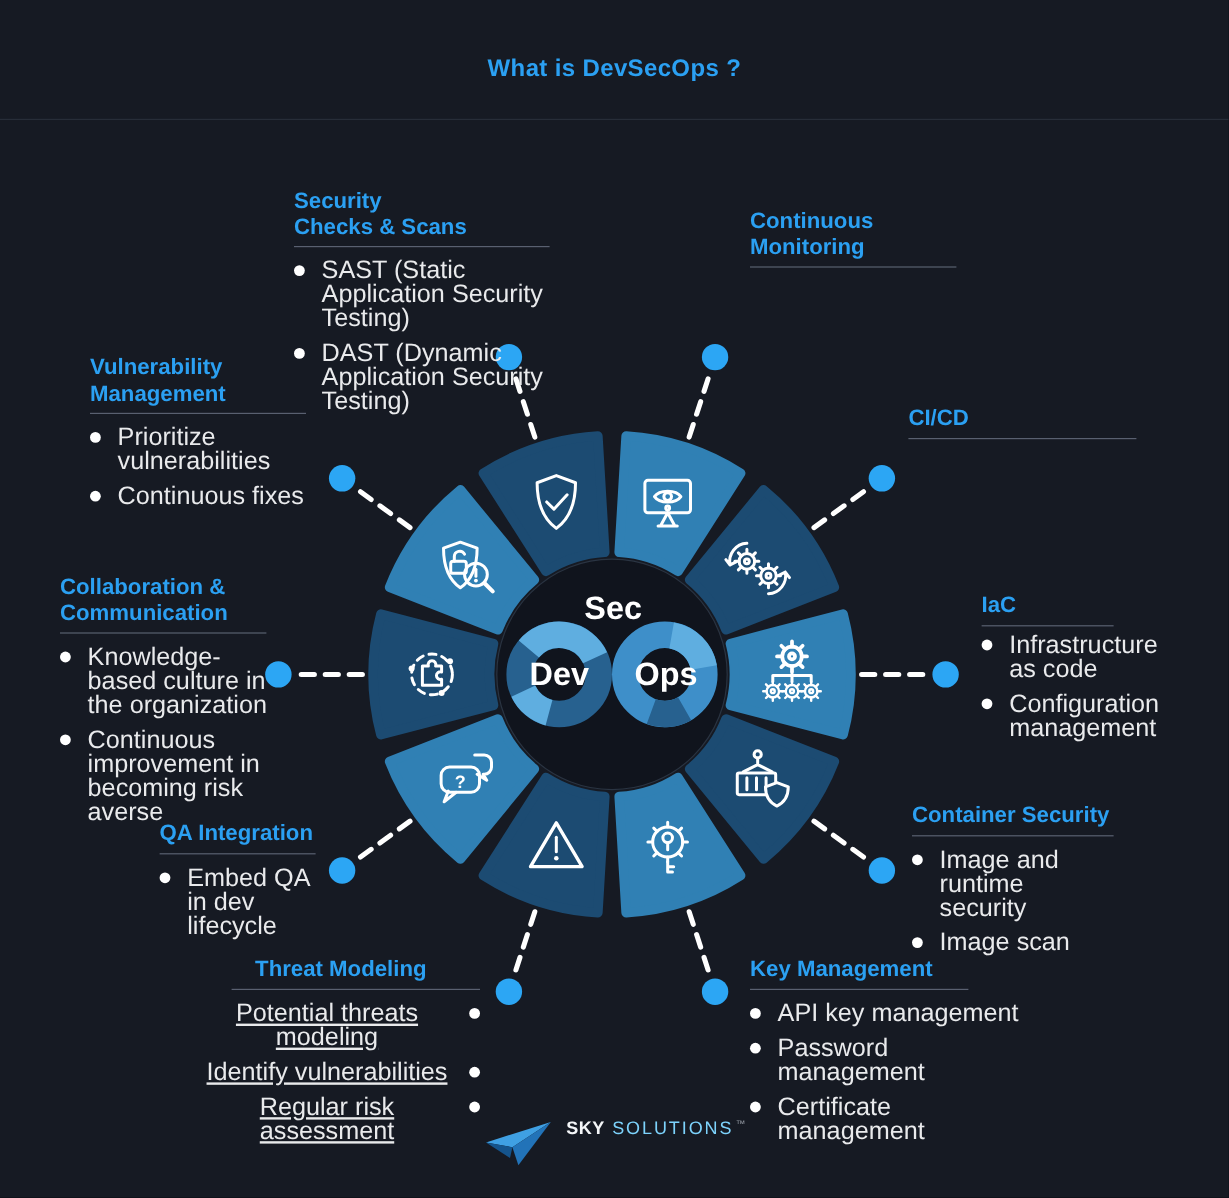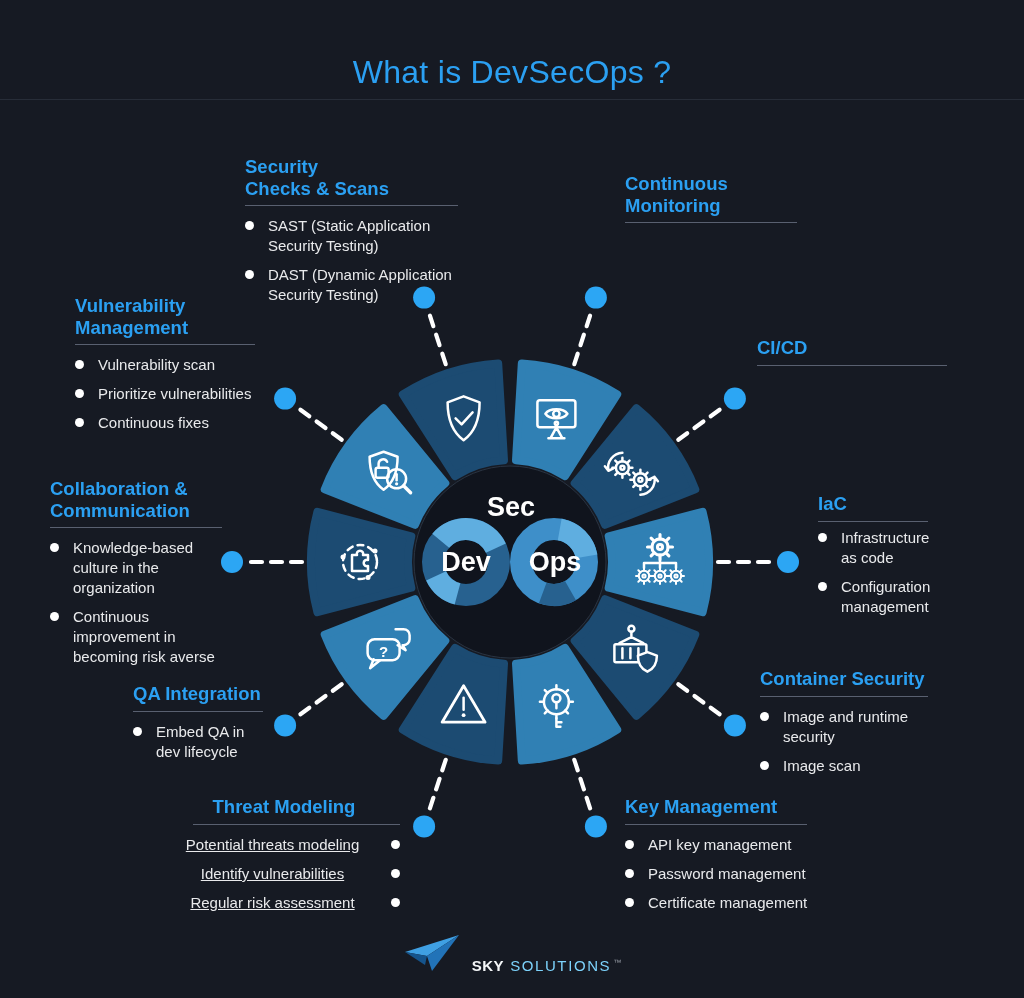--- a/index.html
+++ b/index.html
@@ -1,29 +1,29 @@
 <!DOCTYPE html>
 <html><head>
 <meta charset="utf-8">
 <style>
   html,body{margin:0;padding:0;background:#0e1118;}
   .page{position:relative;width:1024px;height:998px;background:#161A23;overflow:hidden;
         font-family:"Liberation Sans",sans-serif;}
   .title{position:absolute;top:33px;left:0;right:0;text-align:center;
-         font-size:32px;font-weight:normal;color:#2BA0F2;letter-spacing:.3px;}
+         font-size:20px;font-weight:bold;color:#2BA0F2;letter-spacing:.3px;}
   .divider{position:absolute;top:99px;left:0;width:100%;height:1px;background:#272D38;}
   #diagram{position:absolute;left:0;top:0;}
   .icon{stroke:#FFFFFF;fill:none;stroke-width:2.5;stroke-linecap:round;stroke-linejoin:round;}
   .c-label{fill:#FFFFFF;font-weight:bold;font-size:27px;font-family:"Liberation Sans",sans-serif;}
 
   .label-block{position:absolute;}
   .label-block h2{margin:0;font-size:18.5px;line-height:21.5px;font-weight:bold;
                   color:#2BA0F2;white-space:pre-line;}
   .rule{border-top:1px solid #596070;margin-top:6px;}
-  .label-block ul{margin:10px 0 0;padding:0;list-style:none;font-size:15px;line-height:20px;
+  .label-block ul{margin:10px 0 0;padding:0;list-style:none;font-size:21px;line-height:20px;
                   color:#E9EAEC;}
   .label-block li{position:relative;padding-left:23px;margin-bottom:9px;}
   .label-block li::before{content:"";position:absolute;left:0;top:5px;width:9px;height:9px;
                   border-radius:50%;background:#FFFFFF;}
   .sec-security{left:245px;top:156px;width:232px}   .sec-security .rule{width:213px}
   .sec-security ul{width:215px}
   .sec-monitoring{left:625px;top:173px;width:232px} .sec-monitoring .rule{width:172px}
   .sec-cicd{left:757px;top:337px;width:212px}       .sec-cicd .rule{width:190px}
   .sec-cicd ul{width:210px}
   .sec-iac{left:818px;top:493px;width:132px}        .sec-iac .rule{width:110px}
@@ -36,21 +36,21 @@
   .sec-threat li{padding-left:0;padding-right:23px;text-decoration:underline;}
   .sec-threat li::before{display:none}
   .sec-threat li::after{content:"";position:absolute;right:0;top:5px;width:9px;height:9px;
                   border-radius:50%;background:#FFFFFF;}
   .sec-qa{left:133px;top:683px;width:140px}         .sec-qa .rule{width:130px}
   .sec-qa ul{width:125px}
   .sec-collab{left:50px;top:478px;width:185px}      .sec-collab .rule{width:172px}
   .sec-collab ul{width:180px}
   .sec-vuln{left:75px;top:295px;width:220px}        .sec-vuln .rule{width:180px}
 
-  .footer{position:absolute;top:932px;left:0;right:0;display:flex;align-items:flex-end;
+  .footer{position:absolute;top:932px;left:0;right:0;display:flex;align-items:flex-start;
           justify-content:center;gap:11px;}
   .brand{font-size:15px;color:#FFFFFF;display:flex;align-items:baseline;}
   .brand .sky{font-weight:bold;color:#F4F6F8;letter-spacing:.5px;}
   .brand .sol{color:#7dd3fc;letter-spacing:1.6px;margin-left:6px;}
   .brand .tm{font-size:8px;color:#959BA4;margin-left:2px;transform:translateY(-6px);}
 </style>
 </head>
 <body>
 
 <div class="page">
@@ -271,21 +271,20 @@
       <li>Knowledge-based culture in the organization</li>
       <li>Continuous improvement in becoming risk averse</li>
     </ul>
   </section>
 
   <section class="label-block sec-vuln">
     <h2>Vulnerability
 Management</h2>
     <div class="rule"></div>
     <ul>
-      <li>Vulnerability scan</li>
       <li>Prioritize vulnerabilities</li>
       <li>Continuous fixes</li>
     </ul>
   </section>
 
   <div class="footer">
     <svg width="58" height="42" viewBox="0 0 58 42">
       <polygon points="2,20 56,3 24,24" fill="#3FA0E3"></polygon>
       <polygon points="56,3 24,24 29,39" fill="#2273B8"></polygon>
       <polygon points="2,20 24,24 22,33" fill="#15548C"></polygon>

